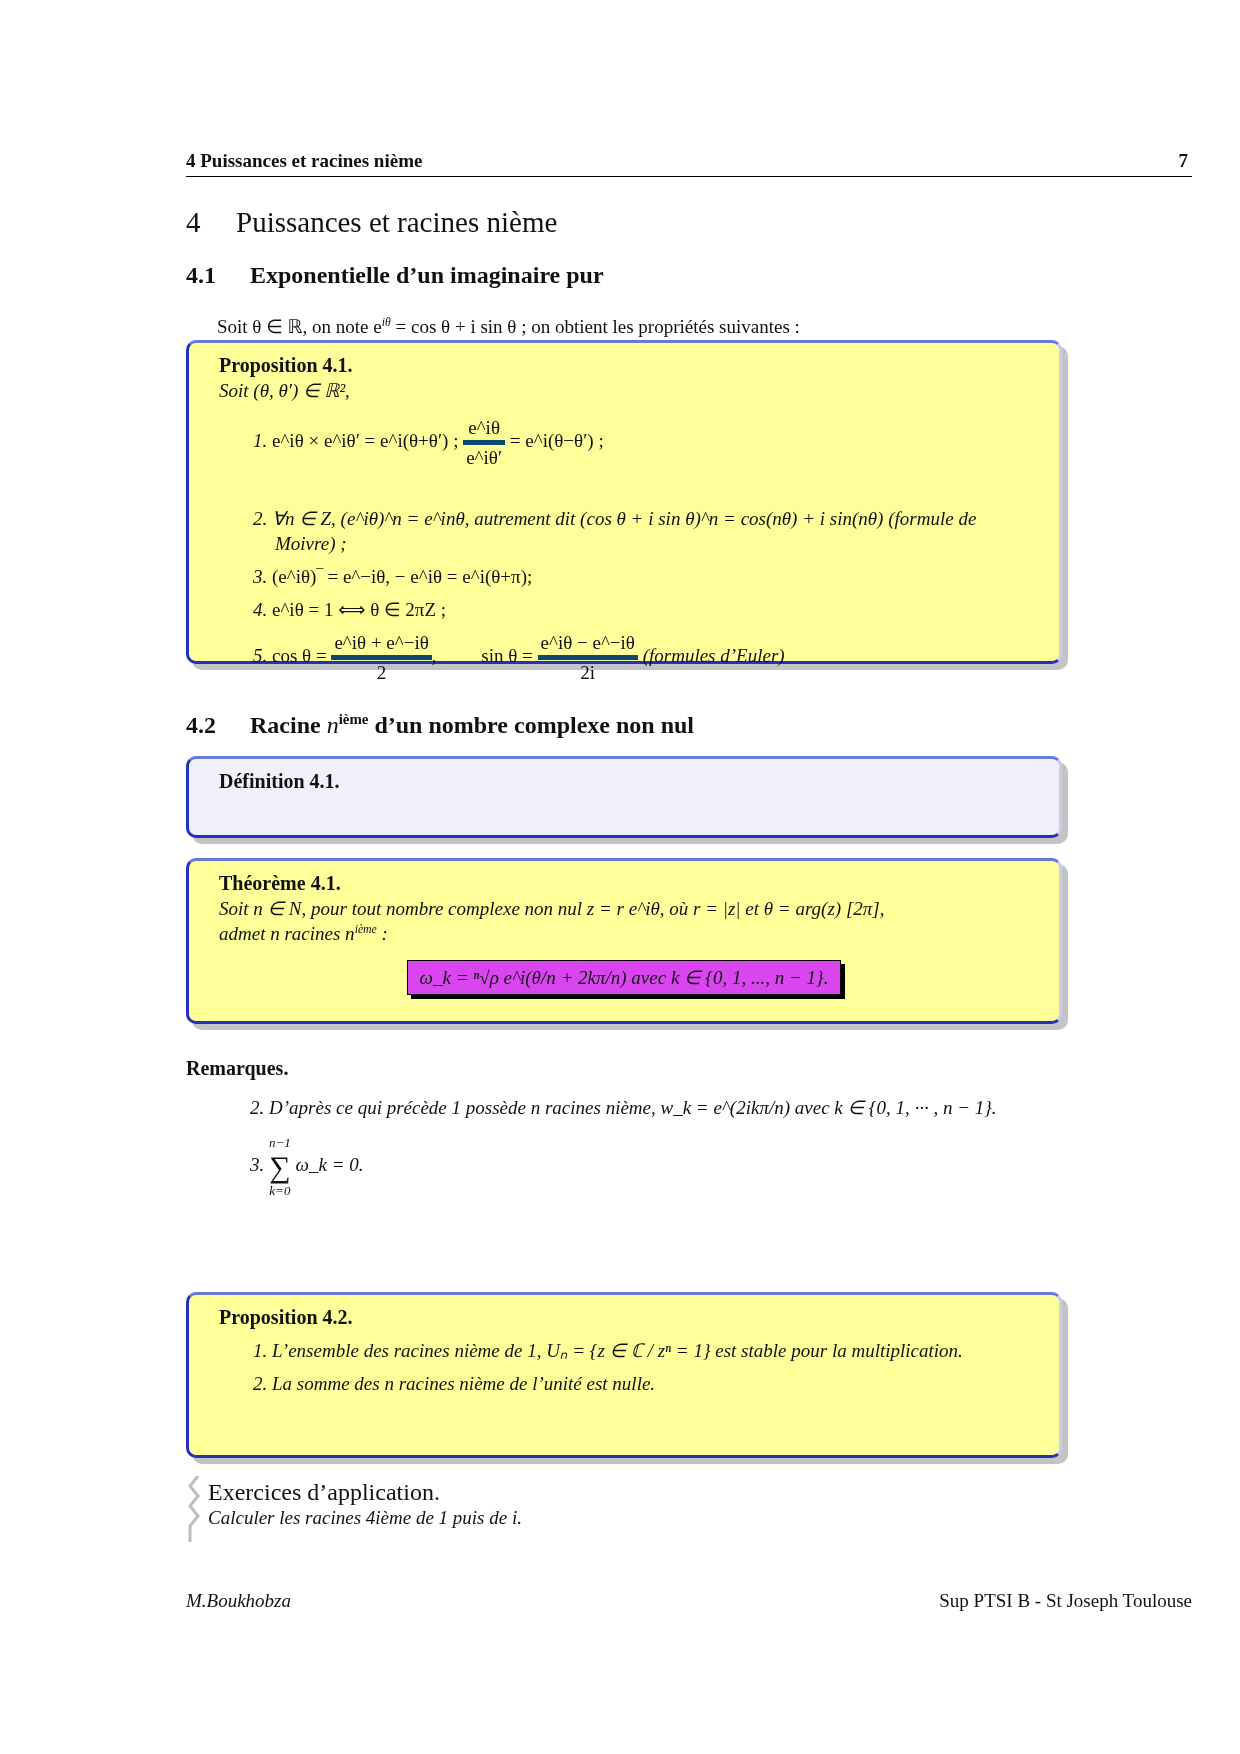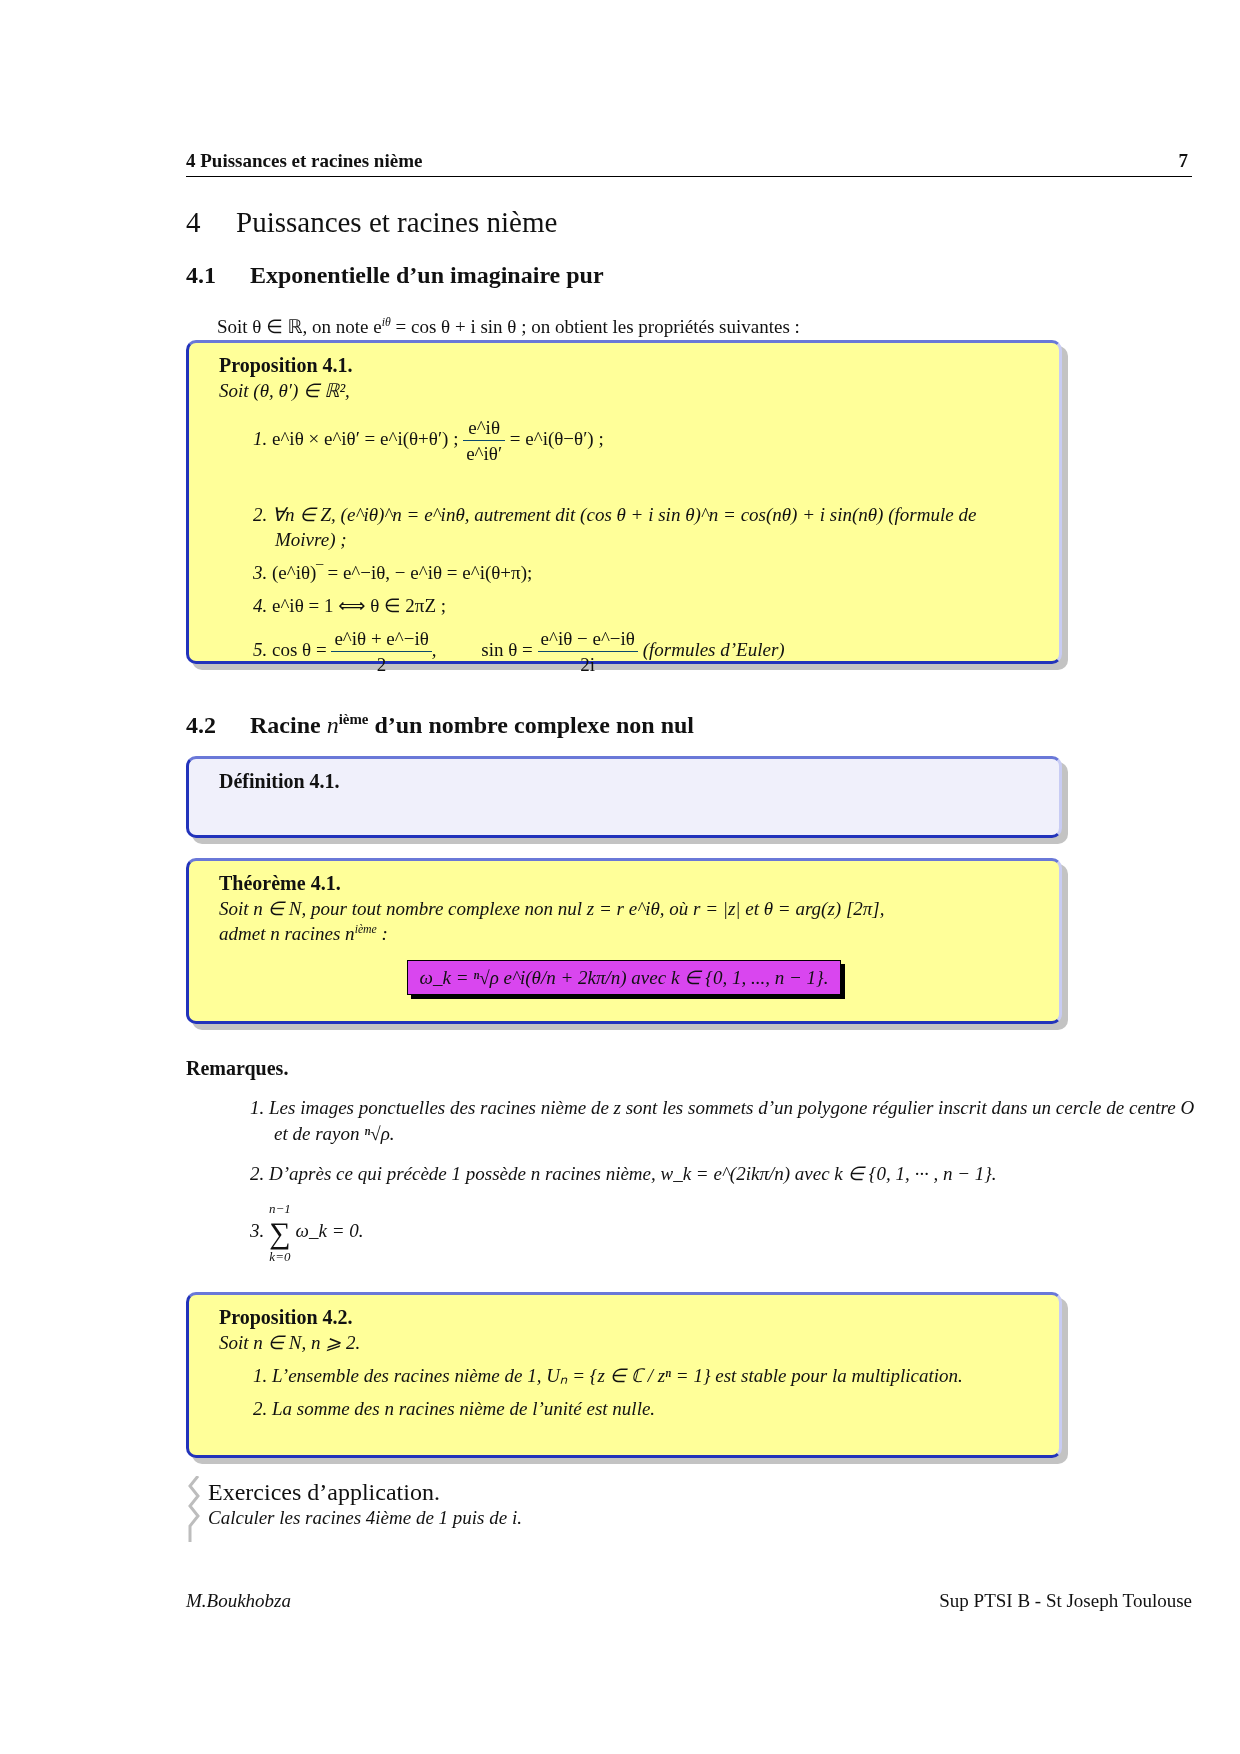--- a/index.html
+++ b/index.html
@@ -30,21 +30,21 @@
          border-top: 3px solid #6a78d8; border-right: 3px solid #c8ccf4;
          box-shadow: 6px 6px 0 #c3c3c3; font-family: "Liberation Serif", serif;
          font-size: 19px; line-height: 25px; padding: 10px 30px 10px 30px; }
   .box.yellow { background: #ffff99; }
   .box.lilac { background: #f0f0fb; }
   .box .title { font-weight: bold; font-size: 20px; }
   .box ol { margin: 8px 0 0 0; padding-left: 56px; font-style: italic; }
   .box ol li { margin-bottom: 8px; }
 
   .frac { display: inline-block; vertical-align: middle; text-align: center; font-style: normal; }
-  .frac .n { display: block; border-bottom: 1px solid #0c4a6e; padding: 0 3px; }
+  .frac .n { display: block; border-bottom: 5px solid #0c4a6e; padding: 0 3px; }
   .frac .d { display: block; padding: 0 3px; }
 
   .formula-box { display: inline-block; border: 1.5px solid #000; box-shadow: 4px 4px 0 #000;
                  padding: 4px 12px; background: #d946ef; font-style: italic; }
 
   .remarks-title { left: 186px; top: 1057px; font-size: 20px; font-weight: bold;
                    font-family: "Liberation Serif", serif; }
   .remarks { left: 186px; top: 1095px; width: 1010px; font-size: 19px; font-style: italic;
              font-family: "Liberation Serif", serif; line-height: 26px; }
   .remarks ol { margin: 0; padding-left: 64px; }
@@ -128,43 +128,38 @@
   <div class="it">Soit n ∈ N, pour tout nombre complexe non nul z = r e^iθ, où r = |z| et θ = arg(z) [2π],</div>
   <div class="it"><span>admet n racines n</span><sup>ième</sup><span> :</span></div>
   <div style="text-align:center; margin-top:14px;">
     <span class="formula-box">ω_k = ⁿ√ρ e^i(θ/n + 2kπ/n)  avec k ∈ {0, 1, ..., n − 1}.</span>
   </div>
 </div>
 
 <div class="abs remarks-title">Remarques.</div>
 <div class="abs remarks">
   <ol style="list-style:none;">
-    <li style="padding-left:24px; text-indent:-24px;">
-      <span>1.</span>
-      <span>Les images ponctuelles des racines nième de z sont les sommets d’un polygone régulier inscrit dans un cercle de centre O et de rayon ⁿ√ρ.</span>
-    </li>
     <li>
       <span>2.</span>
       <span>D’après ce qui précède 1 possède n racines nième, w_k = e^(2ikπ/n)  avec k ∈ {0, 1, ··· , n − 1}.</span>
     </li>
     <li>
       <span>3.</span>
       <span class="sum">
         <span class="lim">n−1</span>
         <span class="sig">∑</span>
         <span class="lim">k=0</span>
       </span>
       <span>ω_k = 0.</span>
     </li>
   </ol>
 </div>
 
 <div class="box yellow" style="left:186px; top:1292px; width:876px; height:166px;">
   <div class="title">Proposition 4.2.</div>
-  <div class="it">Soit n ∈ N, n ⩾ 2.</div>
   <ol style="list-style:none; padding-left:34px;">
     <li style="padding-left:24px; text-indent:-24px;">
       <span>1.</span>
       <span>L’ensemble des racines nième de 1, Uₙ = {z ∈ ℂ / zⁿ = 1} est stable pour la multiplication.</span>
     </li>
     <li>
       <span>2.</span>
       <span>La somme des n racines nième de l’unité est nulle.</span>
     </li>
   </ol>

